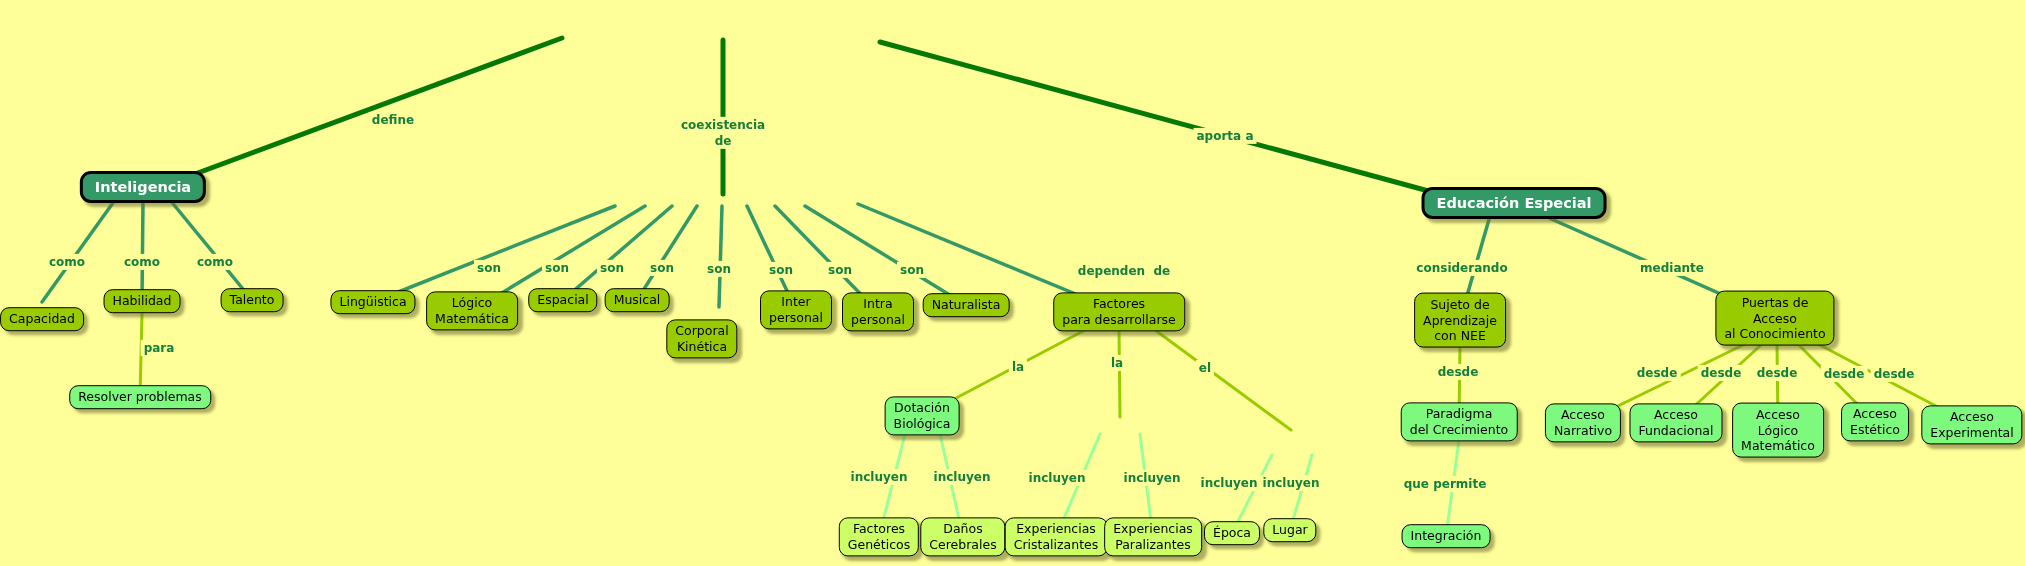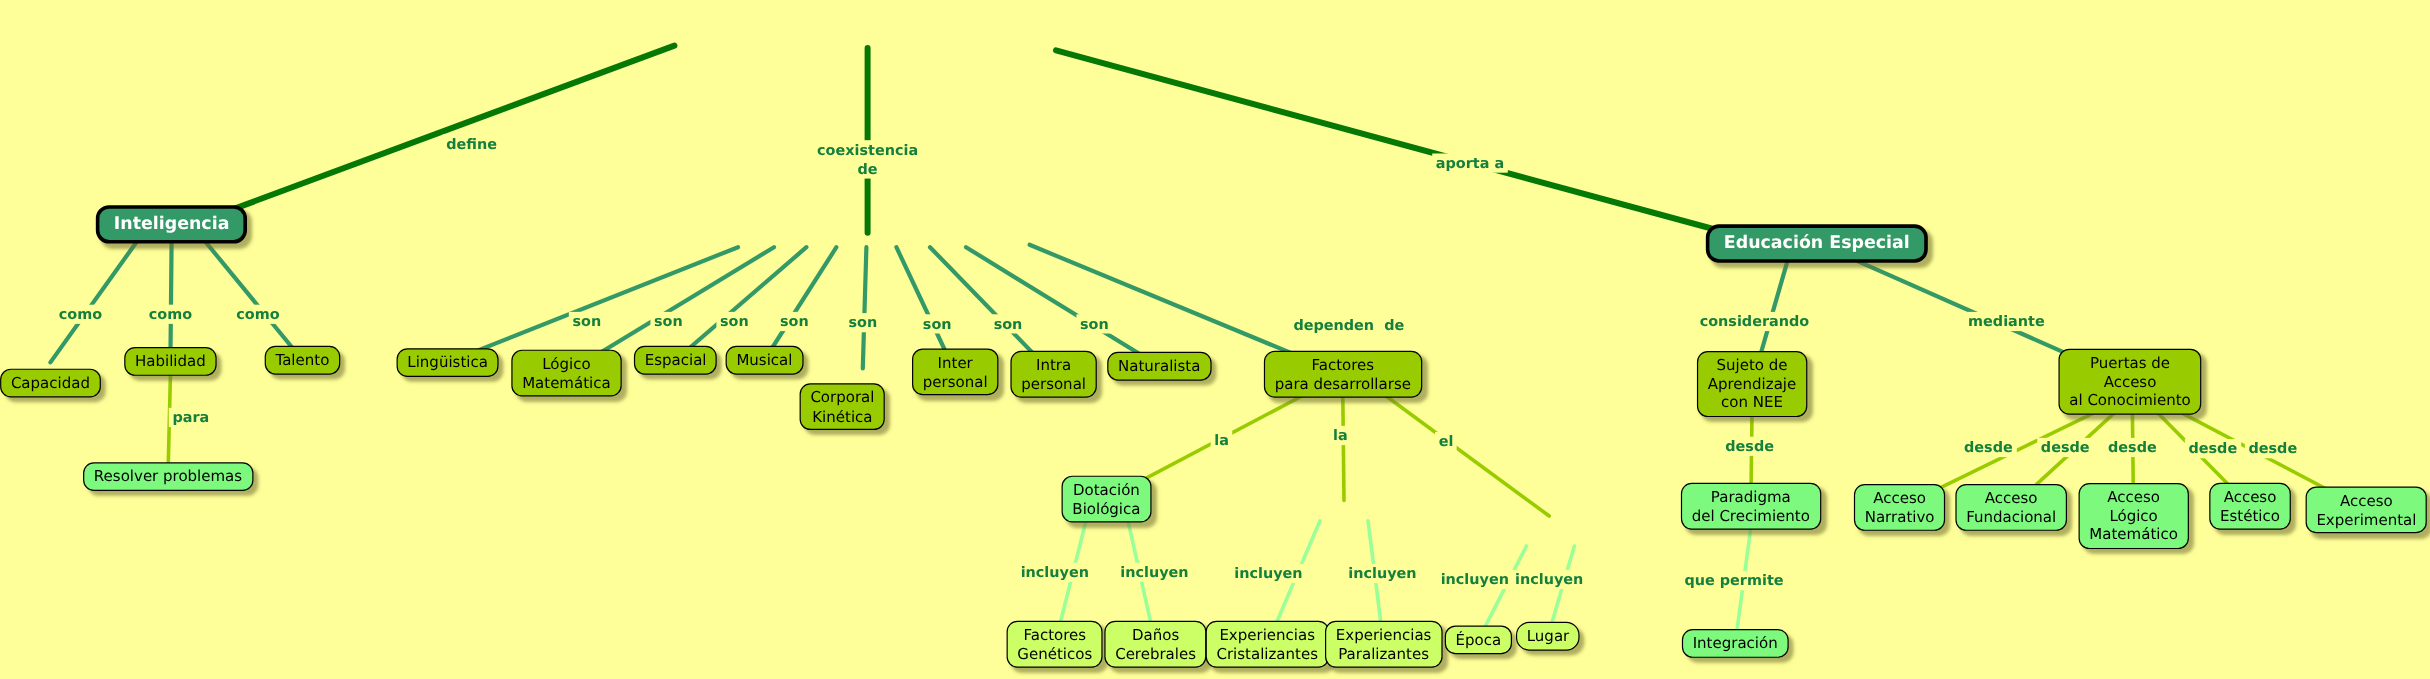--- a/index.html
+++ b/index.html
@@ -142,14 +142,14 @@
     <div class="node leaf" style="left: 1446px; top: 536px;">Integración</div>
     <div class="node leaf2" style="left: 879px; top: 537px;">Factores
 Genéticos</div>
     <div class="node leaf2" style="left: 963px; top: 537px;">Daños
 Cerebrales</div>
     <div class="node leaf2" style="left: 1056px; top: 537px;">Experiencias
 Cristalizantes</div>
     <div class="node leaf2" style="left: 1153px; top: 537px;">Experiencias
 Paralizantes</div>
     <div class="node leaf2" style="left: 1232px; top: 533px;">Época</div>
-    <div class="node leaf2" style="left: 1290px; top: 530px; border-radius: 11px;">Lugar</div>
+    <div class="node leaf2" style="left: 1290px; top: 530px;">Lugar</div>
   </div>
 
 </body></html>

